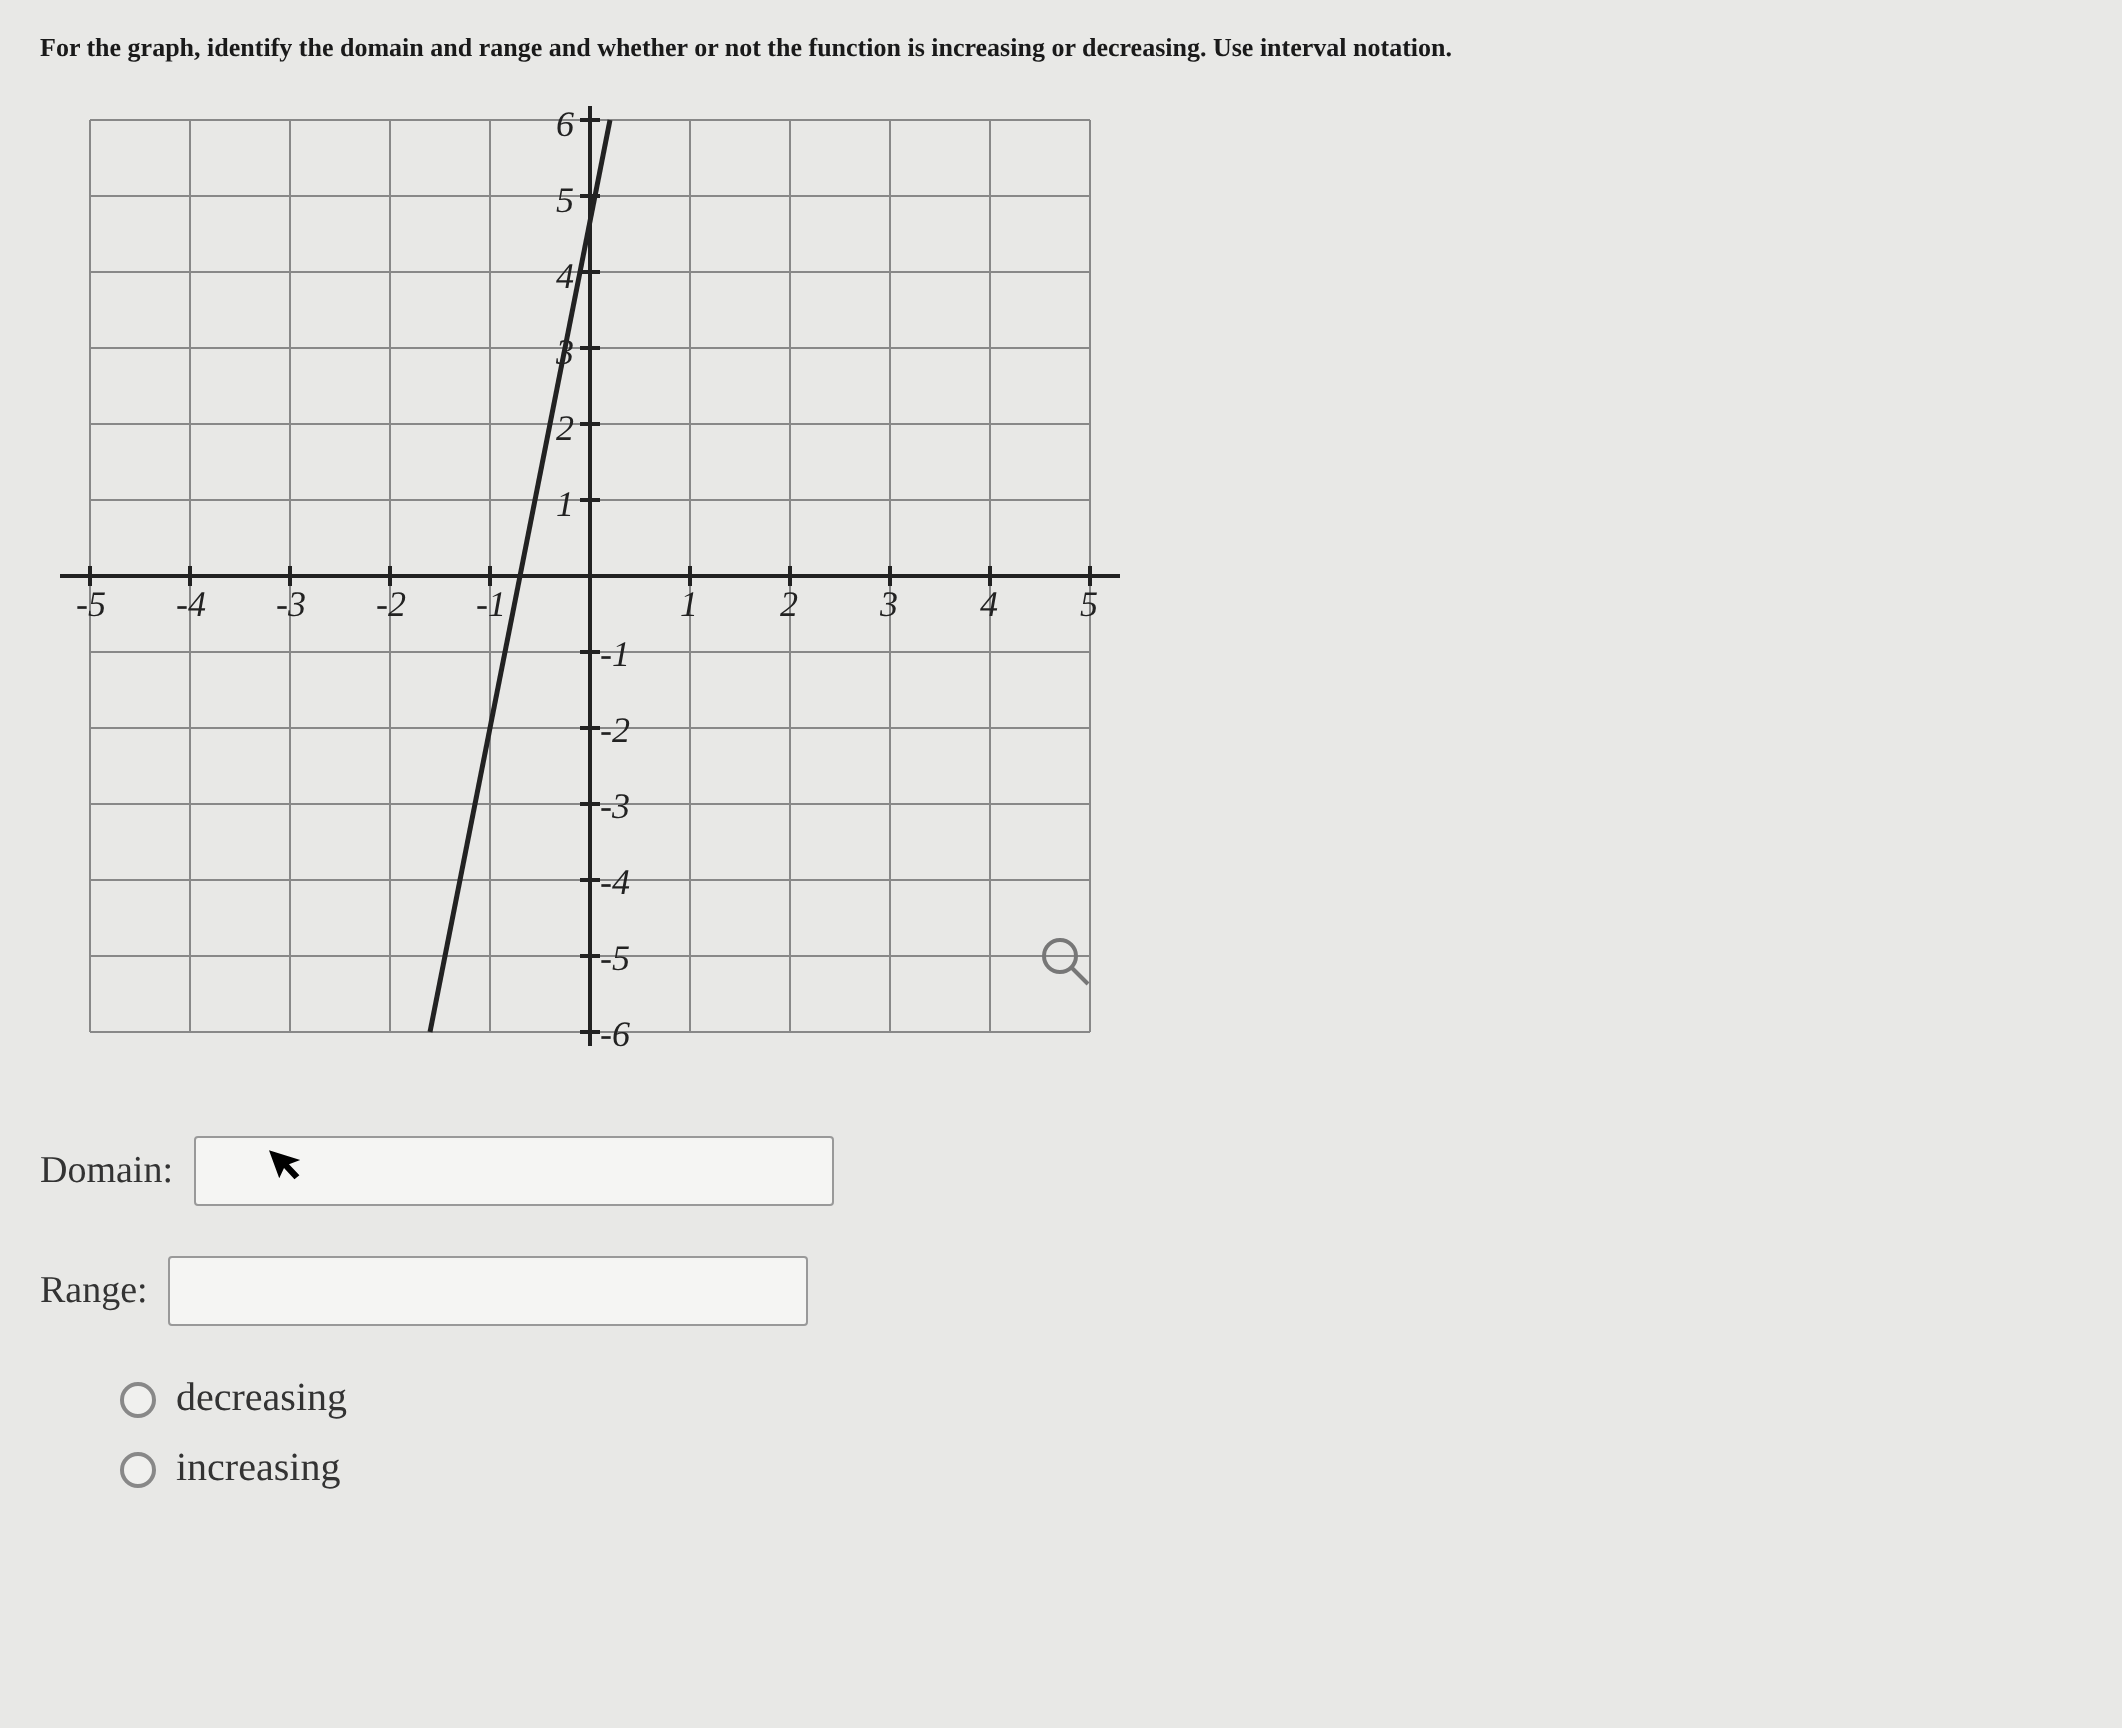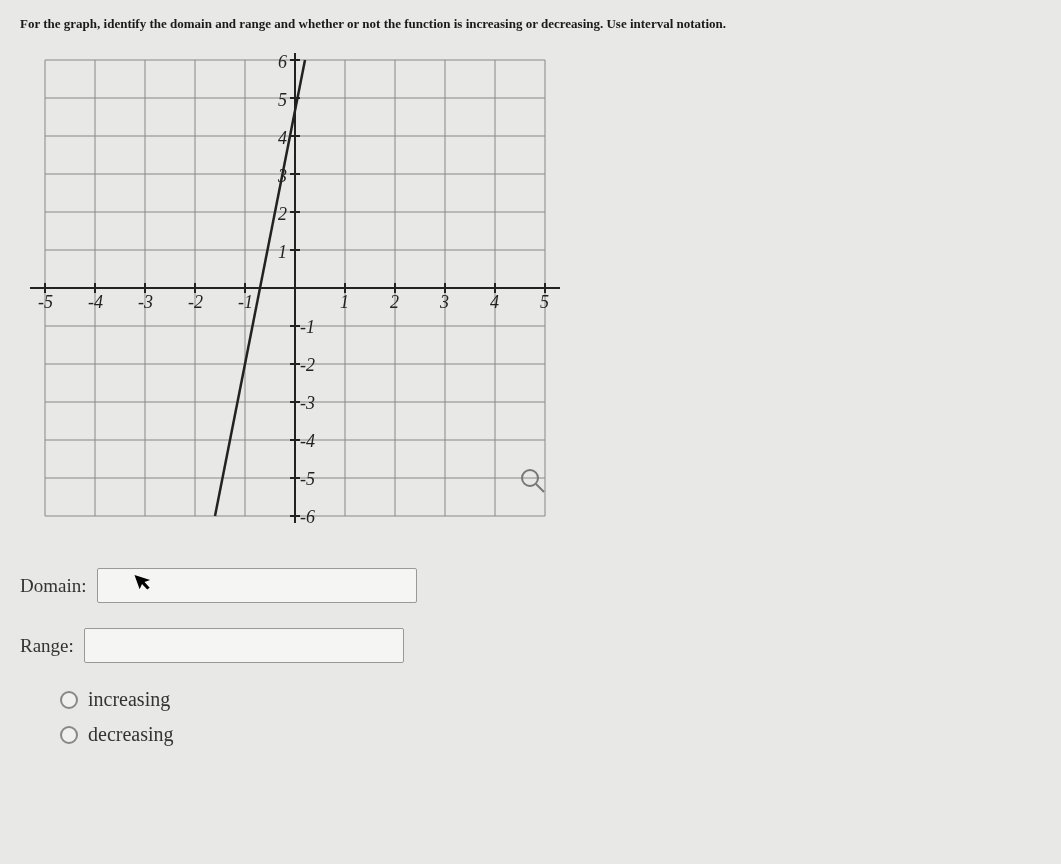--- a/index.html
+++ b/index.html
@@ -192,19 +192,19 @@
 </div>
 
 <div class="answer-row">
   <span class="answer-label">Range:</span>
   <input class="answer-input" type="text" value="" style="">
 </div>
 
 <div class="radio-group">
   <div class="radio-row">
     <div class="radio-circle"></div>
-    <span class="radio-label">increasing</span>
+    <span class="radio-label">decreasing</span>
   </div>
   <div class="radio-row">
     <div class="radio-circle"></div>
-    <span class="radio-label">decreasing</span>
+    <span class="radio-label">increasing</span>
   </div>
 </div>
 
 </body></html>

